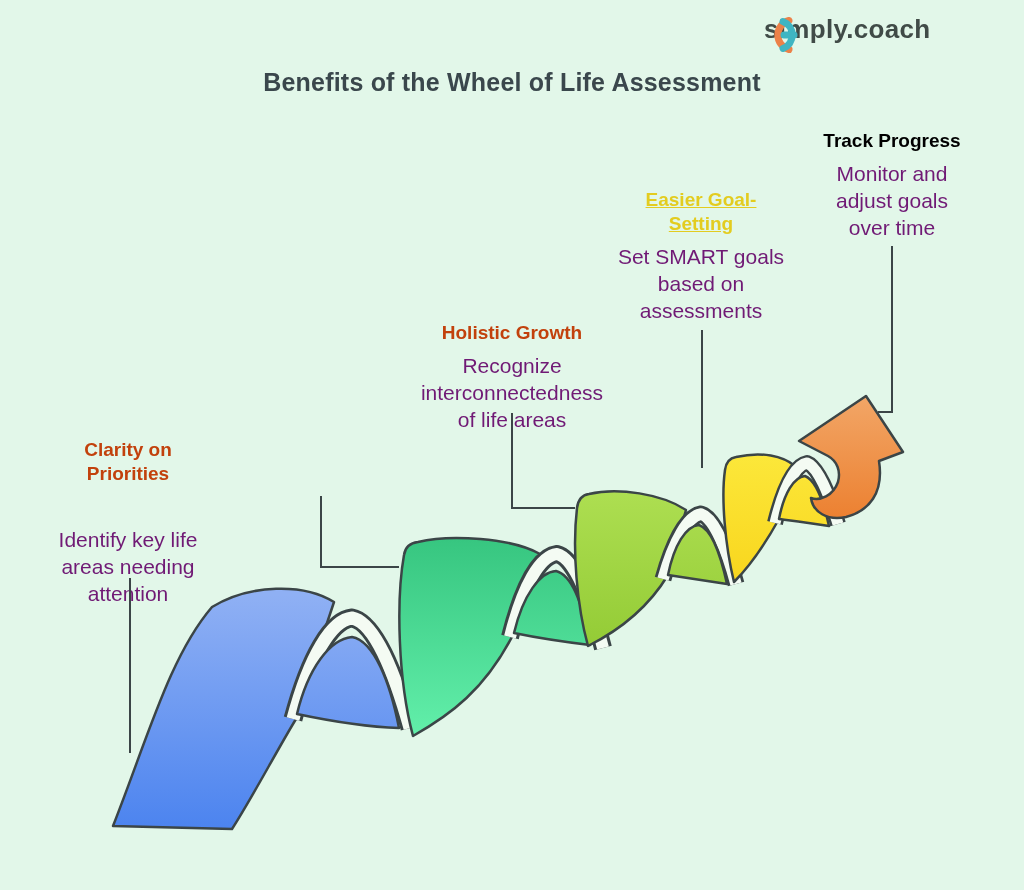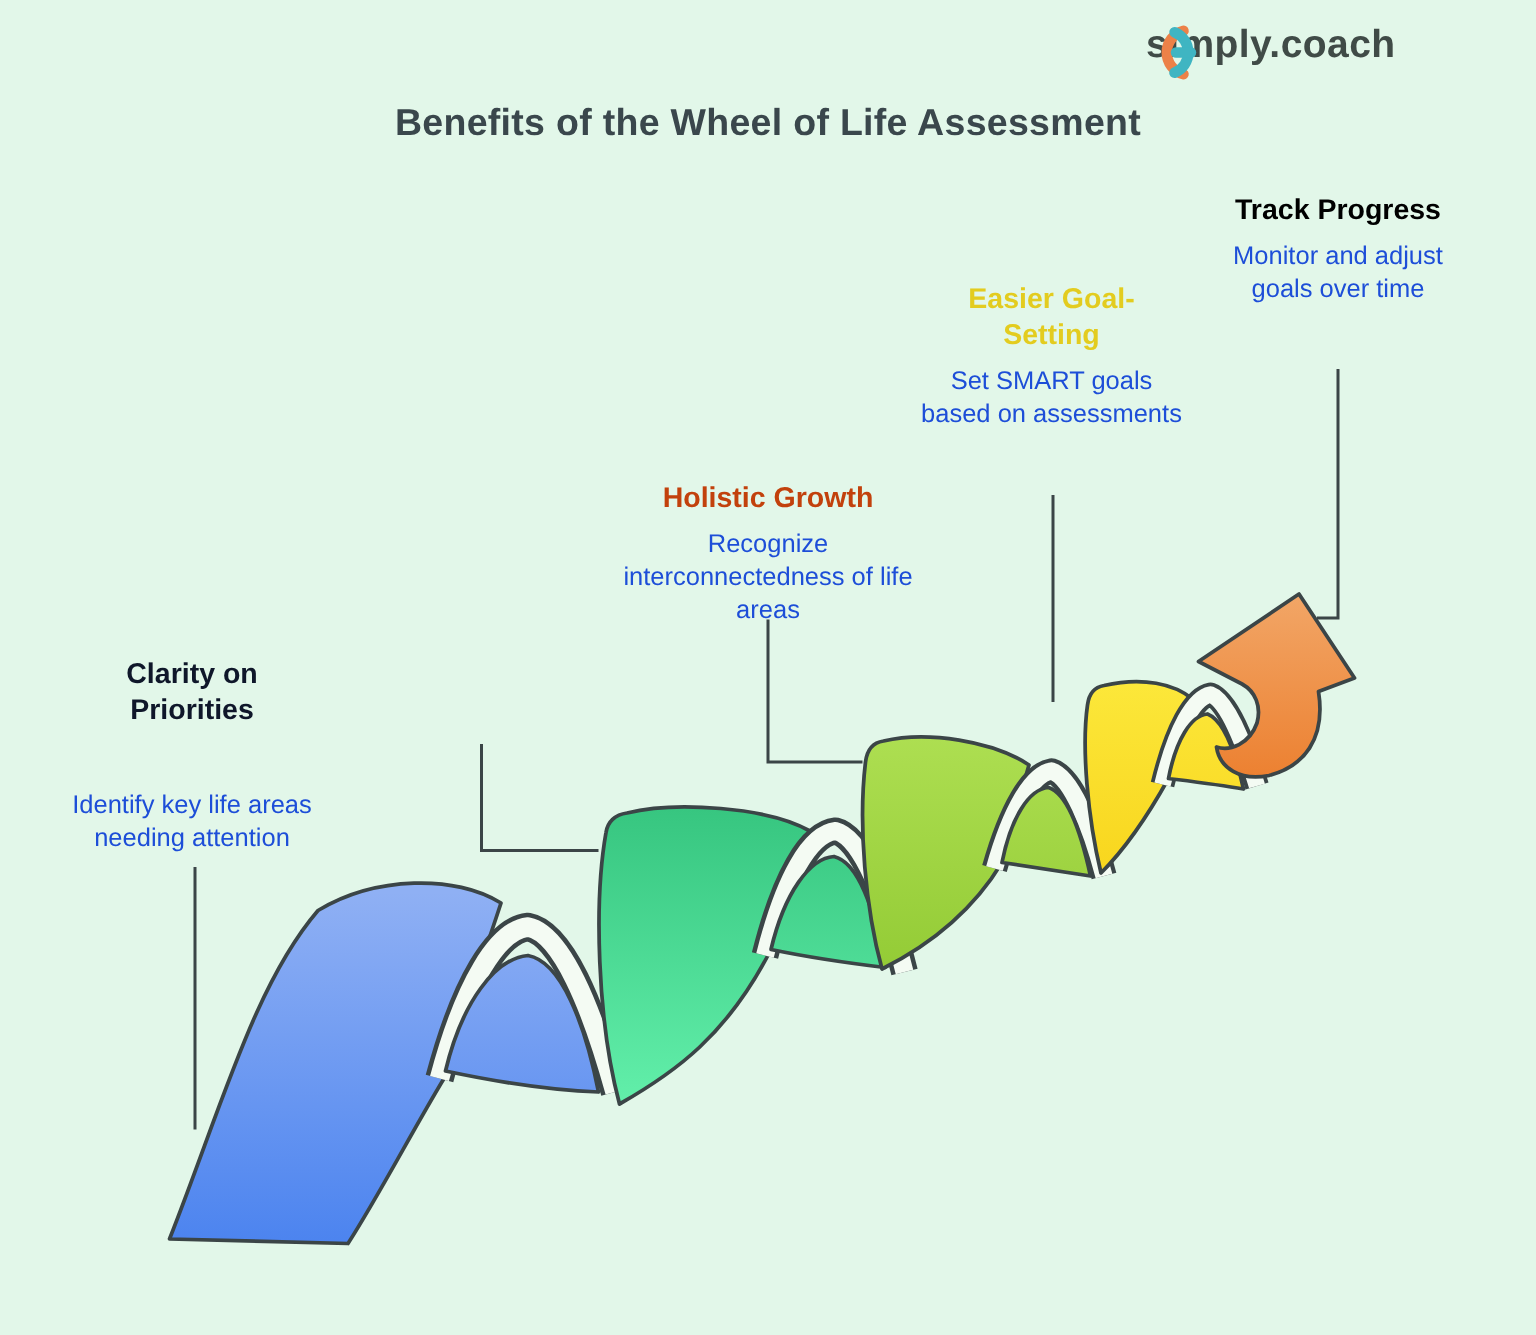--- a/index.html
+++ b/index.html
@@ -11,47 +11,47 @@
   #page-title{
     position:absolute;left:0;top:68px;width:1024px;text-align:center;
     font-size:25px;font-weight:700;color:#3A474C;letter-spacing:.2px;
   }
   #logo{
     position:absolute;left:764px;top:14px;display:flex;align-items:center;gap:9px;
   }
   #logo .brand{font-size:26px;font-weight:600;color:#404B47;letter-spacing:.3px;}
   .benefit{position:absolute;text-align:center;}
   .benefit .heading{font-weight:700;font-size:19px;line-height:1.25;margin:0 auto;}
-  .benefit .desc{font-size:17px;line-height:1.3;color:#1d4ed8;margin:7px auto 0;}
+  .benefit .desc{font-size:21px;line-height:1.3;color:#701a75;margin:7px auto 0;}
   
   .b1{left:33px; top:438px; width:190px;}  .b1 .heading{width:150px;} .b1 .desc{width:170px;margin-top:40px;}
   .b2{left:224px;top:355px; width:190px;}  .b2 .heading{width:140px;} .b2 .desc{width:180px;}
   .b3{left:407px;top:295px; width:210px;}  .b3 .heading{width:210px;} .b3 .desc{width:200px;}
-  .b4{left:606px;top:188px; width:190px;}  .b4 .heading{width:150px;} .b4 .desc{width:180px;}
+  .b4{left:606px;top:188px; width:190px;}  .b4 .heading{width:150px;text-decoration:underline;} .b4 .desc{width:180px;}
   .b5{left:797px;top:129px; width:190px;}  .b5 .heading{width:190px;} .b5 .desc{width:158px;}
   svg{position:absolute;left:0;top:0;}
 </style>
 </head>
 <body>
 
 <div id="canvas">
 
   <div id="logo">
     <svg width="44" height="42" viewBox="0 0 44 42">
       <path d="M 25 6.5 A 15 15 0 0 0 25 35.5" fill="none" stroke="#EC8148" stroke-width="7" stroke-linecap="round"></path>
       <path d="M 19 7.5 A 14.5 14.5 0 0 1 19 34.5" fill="none" stroke="#3FB5C2" stroke-width="7" stroke-linecap="round"></path>
       <path d="M 20 21 H 30" fill="none" stroke="#3FB5C2" stroke-width="7" stroke-linecap="round"></path>
     </svg>
     <span class="brand">simply.coach</span>
   </div>
 
   <div id="page-title">Benefits of the Wheel of Life Assessment</div>
 
   <div class="benefit b1">
-    <div class="heading" style="color: #0f172a;">Clarity on Priorities</div>
+    <div class="heading" style="color: #c2410c;">Clarity on Priorities</div>
     <div class="desc">Identify key life areas needing attention</div>
   </div>
   <div class="benefit b3">
     <div class="heading" style="color: #c2410c; margin-top: 26px;">Holistic Growth</div>
     <div class="desc">Recognize interconnectedness of life areas</div>
   </div>
   <div class="benefit b4">
     <div class="heading" style="color: rgb(227, 204, 31);">Easier Goal-Setting</div>
     <div class="desc">Set SMART goals based on assessments</div>
   </div>

